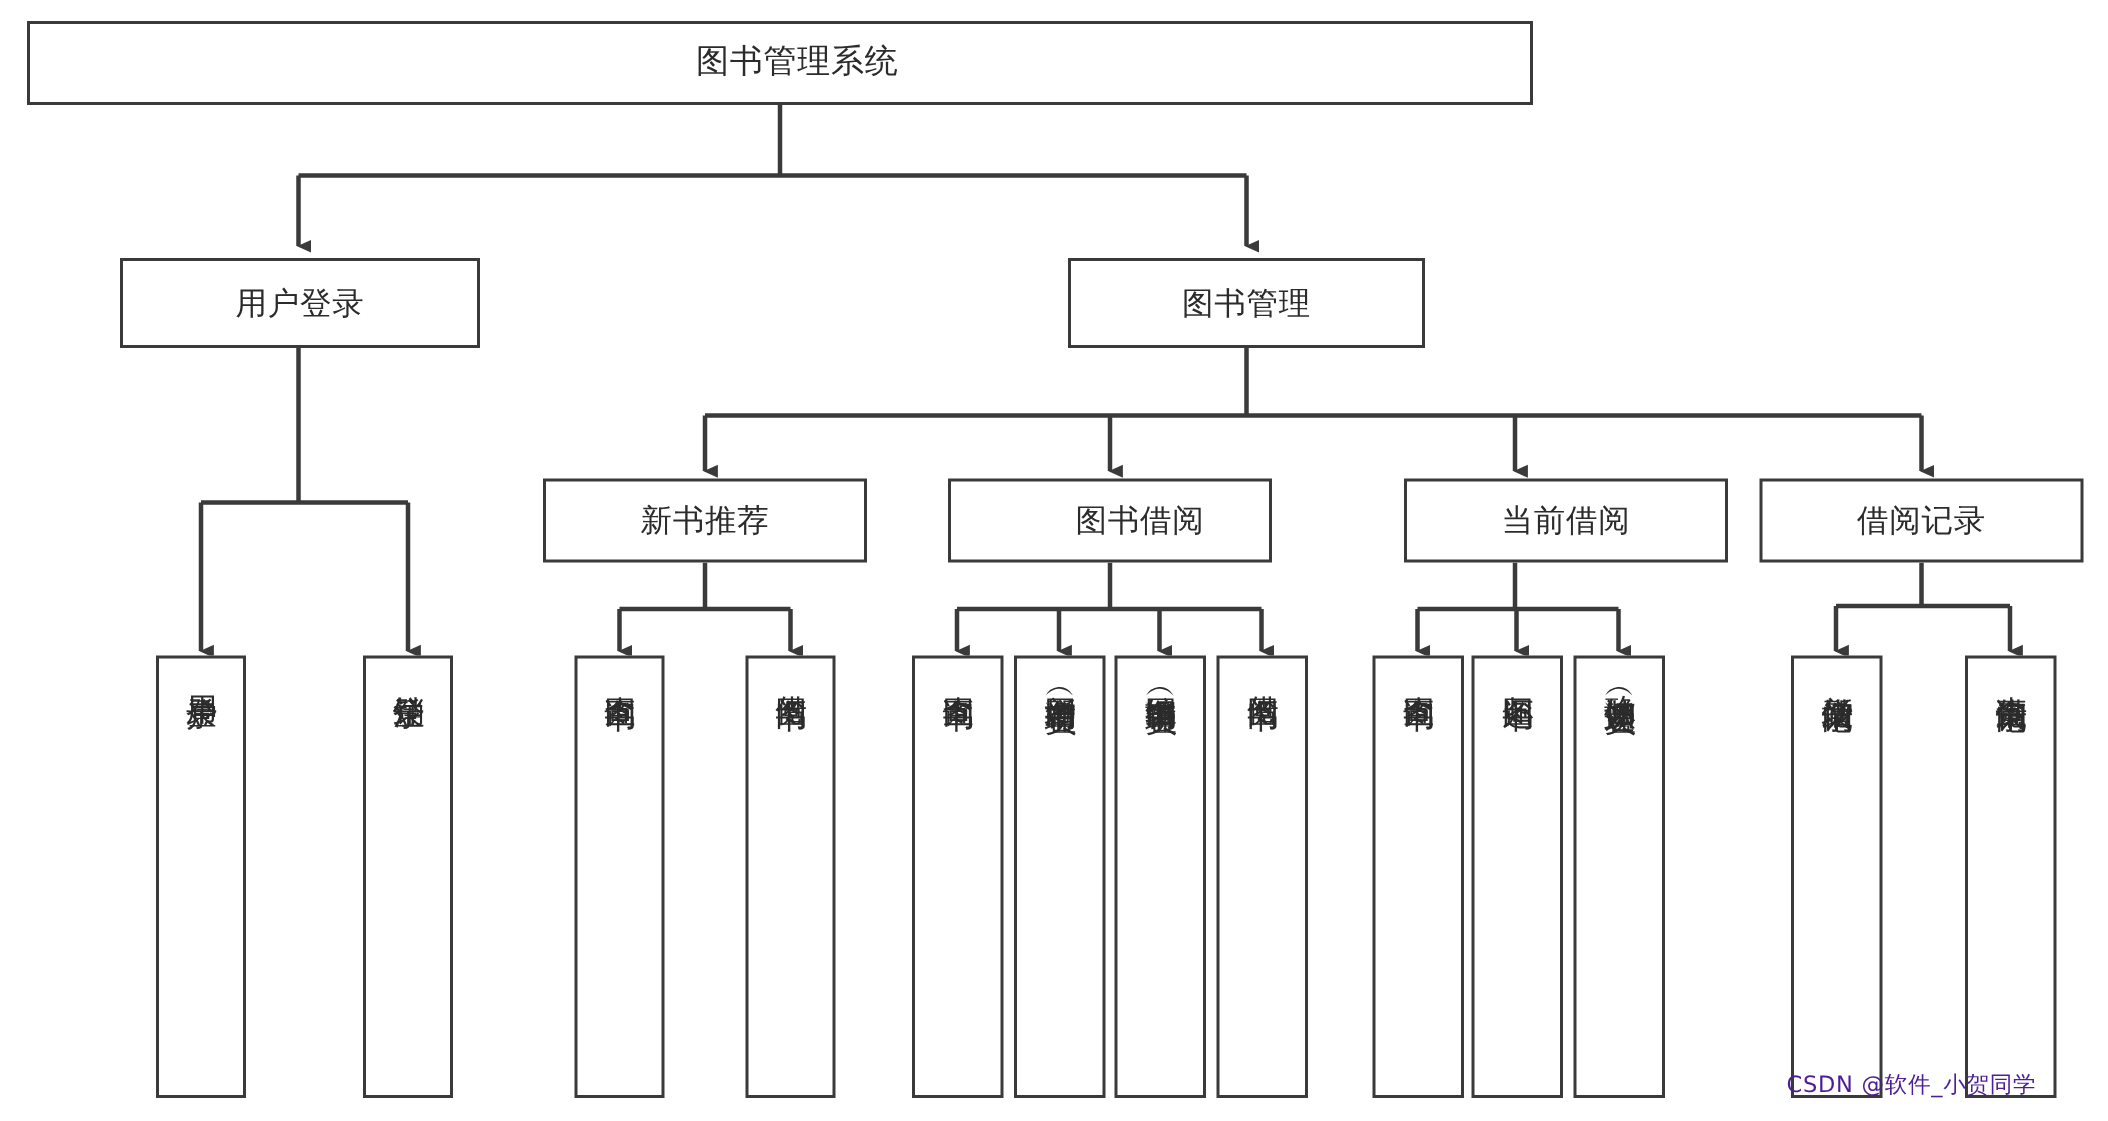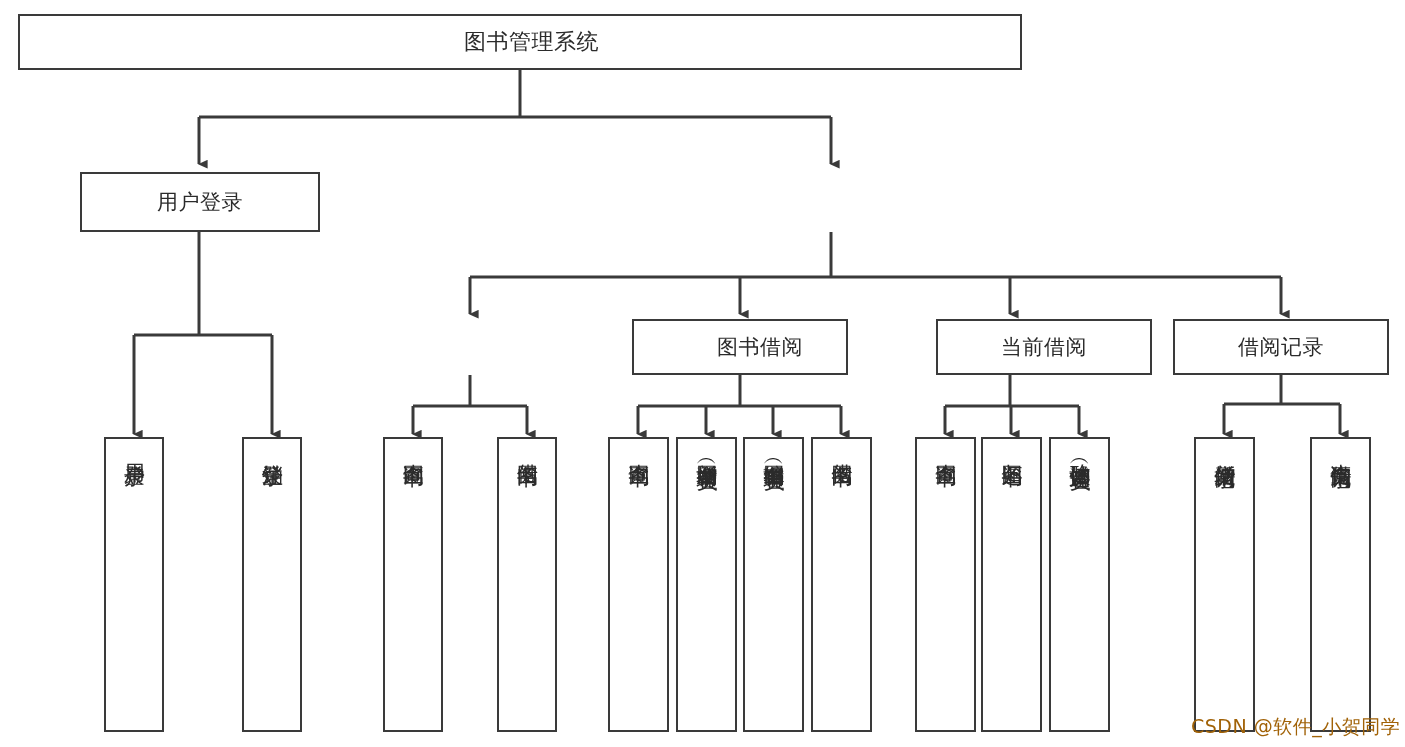--- a/index.html
+++ b/index.html
@@ -59,22 +59,22 @@
   .node.vert .node-label {
     writing-mode: vertical-rl;
     text-orientation: upright;
     font-size: 21px;
     line-height: 1.0;
     letter-spacing: 1px;
     white-space: nowrap;
   }
   .watermark {
     position: absolute;
-    color: #a16207;
-    font-size: 19px;
+    color: #4c1d95;
+    font-size: 15px;
     white-space: nowrap;
     letter-spacing: 0.5px;
     pointer-events: none;
   }
 </style>
 </head>
 <body>
 
 <div id="diagram-root">
 
@@ -132,21 +132,27 @@
   </svg>
 
   <div class="node horiz root" style="left:18px; top:14px; width:1004px; height:56px;">
     <span class="node-label">图书管理系统</span>
   </div>
 
   <div class="node horiz" style="left:80px; top:172px; width:240px; height:60px;">
     <span class="node-label">用户登录</span>
   </div>
 
-
+  <div class="node horiz" style="left:712px; top:172px; width:238px; height:60px;">
+    <span class="node-label">图书管理</span>
+  </div>
+
+  <div class="node horiz" style="left:362px; top:319px; width:216px; height:56px;">
+    <span class="node-label">新书推荐</span>
+  </div>
 
   <div class="node horiz" style="left:632px; top:319px; width:216px; height:56px;padding-left:40px;">
     <span class="node-label">图书借阅</span>
   </div>
 
   <div class="node horiz" style="left:902px; top:319px; width:216px; height:56px;margin-left:34px;">
     <span class="node-label">当前借阅</span>
   </div>
 
   <div class="node horiz" style="left:1173px; top:319px; width:216px; height:56px;">

